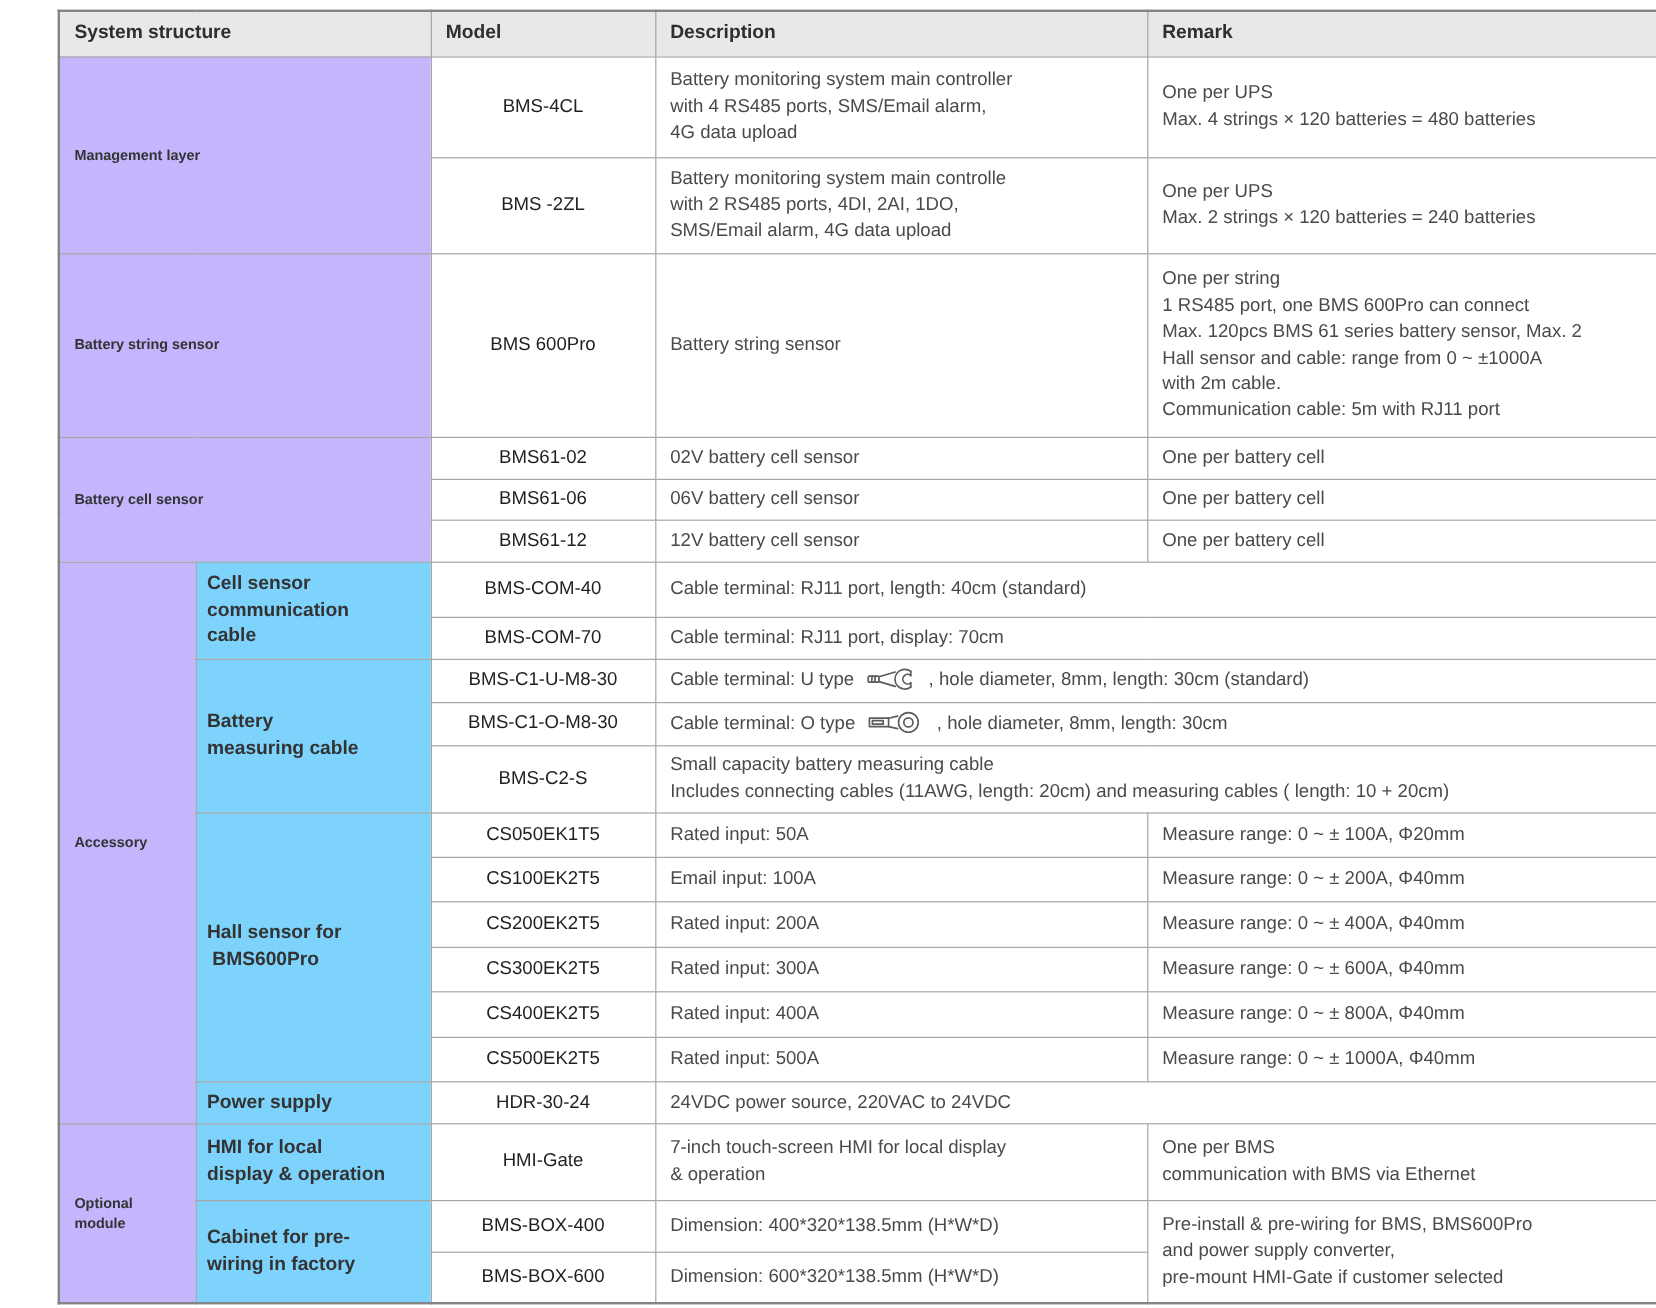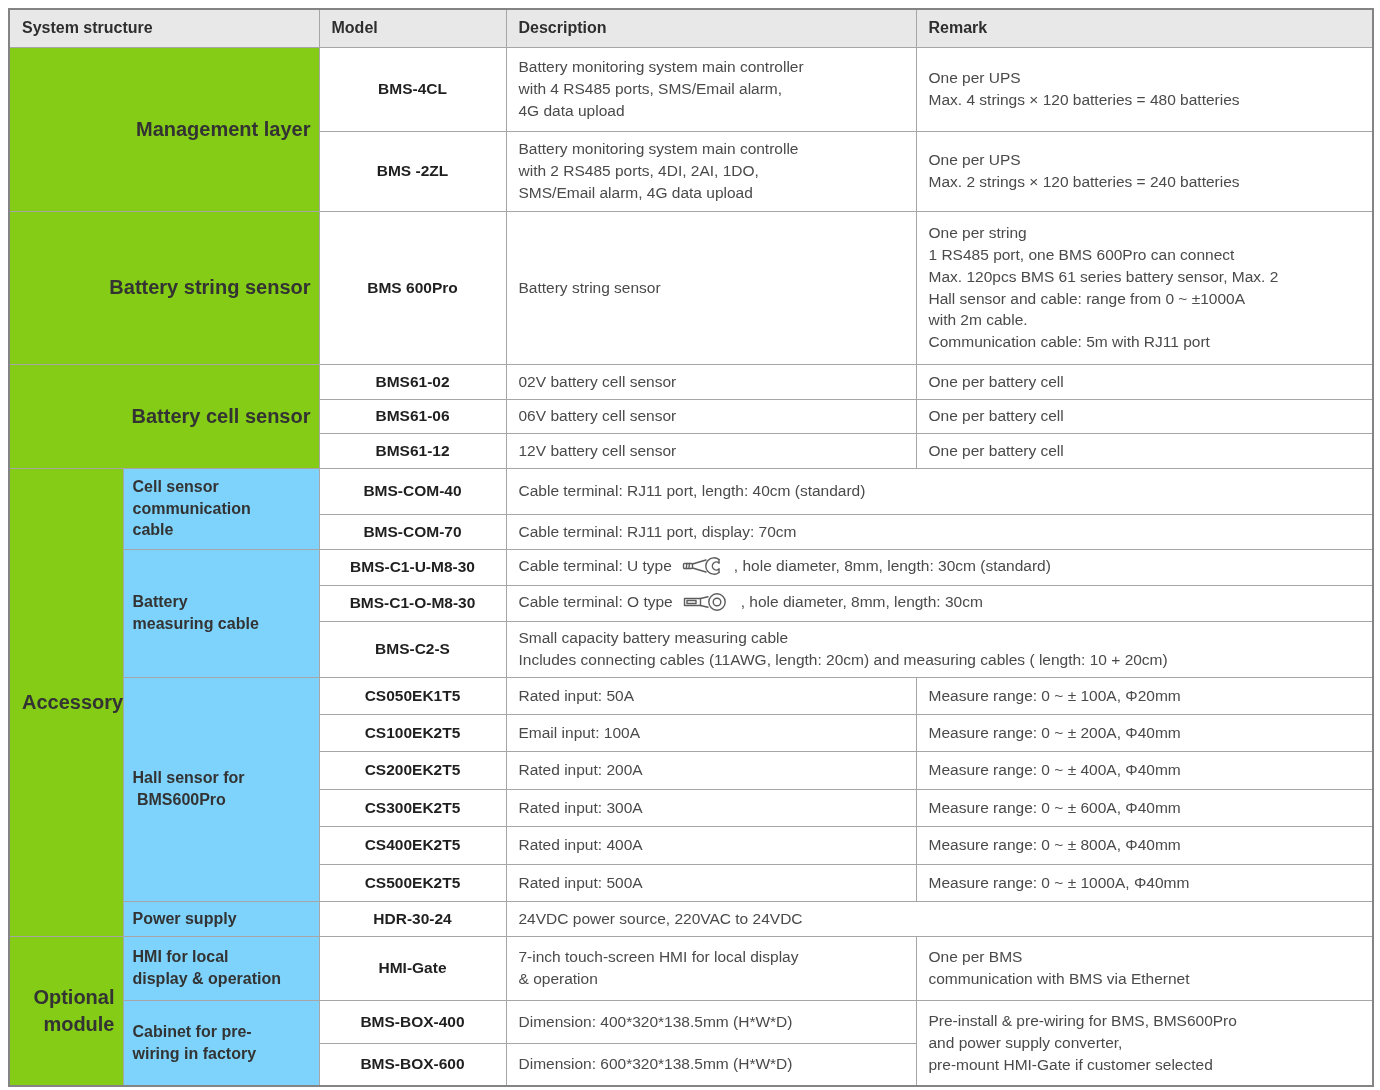--- a/index.html
+++ b/index.html
@@ -1,26 +1,26 @@
 <!DOCTYPE html>
 <html><head>
 <meta charset="utf-8">
 <style>
   html,body{margin:0;padding:0;background:#ffffff;}
-  .page{width:1380px;height:1090px;background:#ffffff;overflow:hidden;box-sizing:border-box;}
+  .page{width:1380px;height:1090px;background:#ffffff;overflow:hidden;box-sizing:border-box;padding-left:40px;}
   table.spec{border-collapse:collapse;table-layout:fixed;width:1364px;margin:8px 0 0 8px;border:2px solid #848484;}
   td,th{border:1px solid #a6a6a6;box-sizing:border-box;vertical-align:middle;
         font-family:"Liberation Sans", sans-serif;}
   th{background:#e8e8e8;text-align:left;font-size:16px;font-weight:700;color:#2e2e2e;
      padding:6px 10px 6px 12px;}
-  td.struct{background:#84cc16;font-weight:700;font-size:20px;color:#333333;
-            padding:4px 8px 4px 12px;white-space:pre-line;line-height:1.35;text-align:right;}
+  td.struct{background:#c4b5fd;font-weight:700;font-size:12px;color:#333333;
+            padding:4px 8px 4px 12px;white-space:pre-line;line-height:1.35;}
   td.sub{background:#7dd3fc;font-weight:700;font-size:16px;color:#333333;
          padding:4px 6px 4px 9px;white-space:pre-line;line-height:1.35;}
-  td.model{font-weight:700;text-align:center;font-size:15.5px;color:#1f1f1f;
+  td.model{font-weight:400;text-align:center;font-size:15.5px;color:#1f1f1f;
            padding:2px 4px;background:#ffffff;}
   td.desc{font-size:15.5px;color:#4a4a4a;white-space:pre-line;line-height:1.4;
           padding:5px 8px 5px 12px;background:#ffffff;}
   .term-icon{vertical-align:middle;margin:0 6px 2px 10px;}
   .ico-stroke{fill:none;stroke:#5c5c5c;stroke-width:1.4;stroke-linejoin:round;stroke-linecap:round;}
 </style>
 </head>
 <body>
 
 <div class="page">

